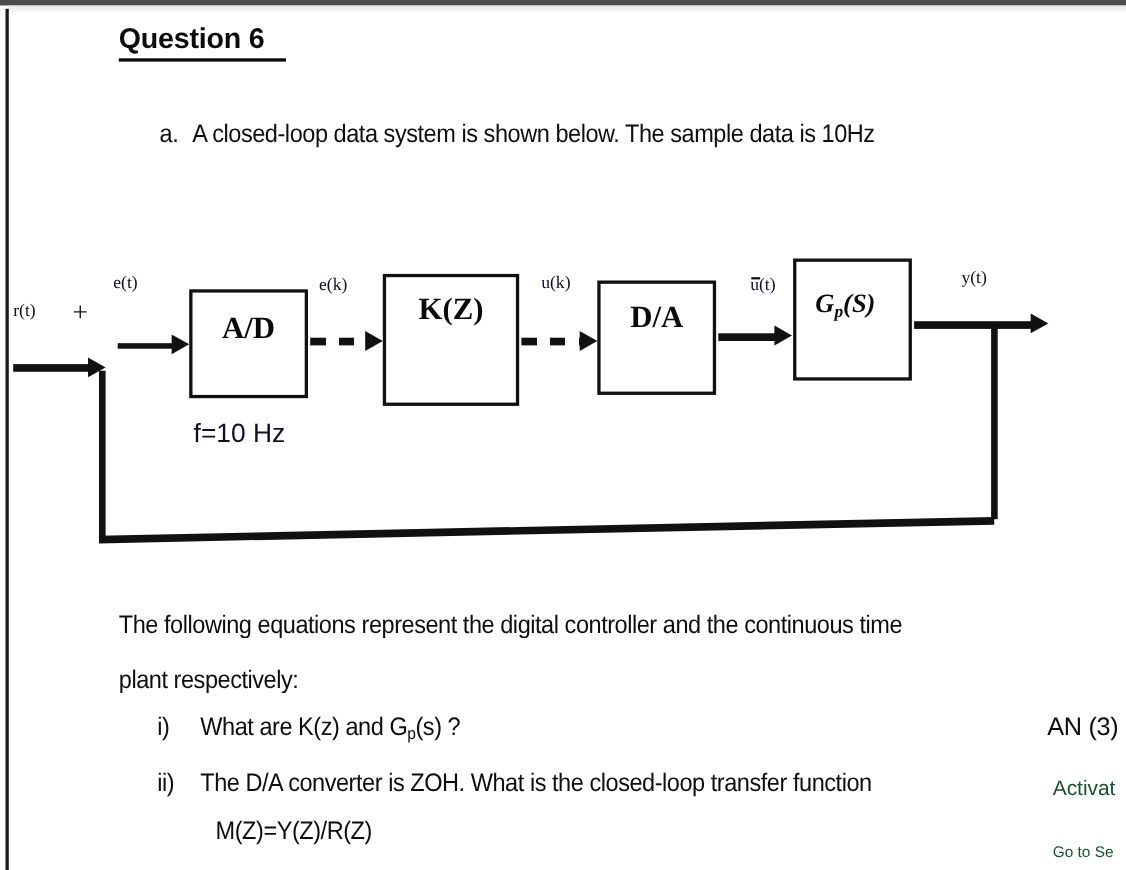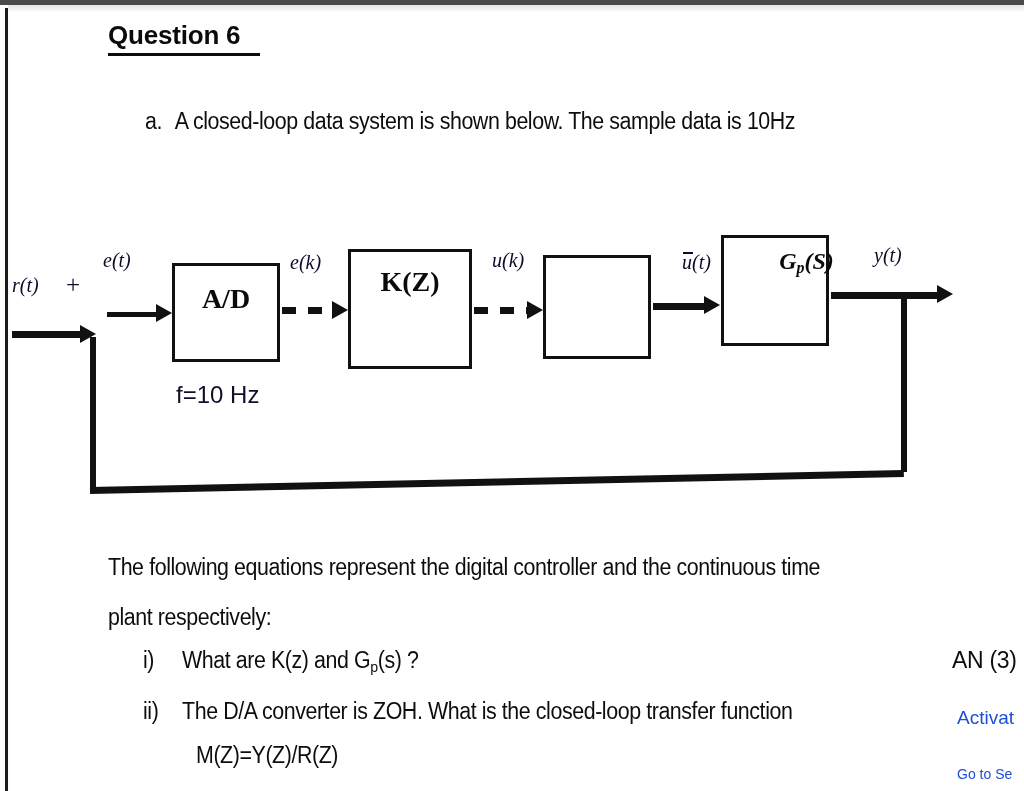--- a/index.html
+++ b/index.html
@@ -100,21 +100,21 @@
   }
   sub.pp {
     font-size: 0.66em;
     vertical-align: -0.26em;
   }
 
   
   .watermark {
     position: absolute;
     left: 957px; top: 706px;
-    color: #1d4ed8;
+    color: #14532d;
     font-family: "Liberation Sans", sans-serif;
     white-space: nowrap;
   }
   .watermark .wm-title { font-size: 19px; line-height: 23px; }
   .watermark .wm-sub   { font-size: 14px; line-height: 18px; margin-top: 36px; }
 
   
   .diagram { position: absolute; left: 0; top: 0; width: 1024px; height: 791px; }
 
   .blk {
@@ -134,31 +134,29 @@
   }
   .blk-ad  { left: 172px; top: 263px; width: 108px; height: 99px; }
   .blk-kz  { left: 348px; top: 249px; width: 124px; height: 120px; }
   .blk-da  { left: 543px; top: 255px; width: 108px; height: 104px; }
   .blk-gp  { left: 721px; top: 235px; width: 108px; height: 111px; }
 
   .lbl-ad  { left: 172px; top: 283px; width: 108px; font-size: 28px; }
   .lbl-kz  { left: 348px; top: 266px; width: 124px; font-size: 28px; }
   .lbl-da  { left: 543px; top: 273px; width: 108px; font-size: 28px; }
   .lbl-gp  {
-    left: 721px; top: 248px; width: 95px; font-size: 24px;
+    left: 721px; top: 264px; width: 95px; font-size: 24px;
     font-style: italic;
-    margin-left: 38px;
   }
 
   
   .sig {
     position: absolute;
     font-family: "Liberation Serif", serif;
-    font-style: italic;
-    font-size: 20px;
+    font-size: 16px;
     color: #0c0c2a;
     white-space: nowrap;
   }
   .sig-rt  { left: 12px;  top: 274px; }
   .sig-plus{ left: 66px;  top: 271px; font-style: normal; font-size: 25px; }
   .sig-et  { left: 103px; top: 249px; }
   .sig-ek  { left: 290px; top: 251px; }
   .sig-uk  { left: 492px; top: 249px; }
   .sig-ubt { left: 663px; top: 251px; }
   .sig-yt  { left: 874px; top: 244px; }
@@ -244,20 +242,21 @@
     <div class="dash" style="left:282px; top:307px; width:52px;"></div>
     <div class="arrowhead" style="left:332px; top:301px;"></div>
 
     <div class="blk blk-kz"></div>
     <div class="blk-label lbl-kz">K(Z)</div>
 
     <div class="dash" style="left:474px; top:307px; width:54px;"></div>
     <div class="arrowhead" style="left:527px; top:301px;"></div>
 
     <div class="blk blk-da"></div>
+    <div class="blk-label lbl-da">D/A</div>
 
     <div class="hline" style="left:653px; top:303px; width:53px;"></div>
     <div class="arrowhead" style="left:704px; top:296px;"></div>
 
     <div class="blk blk-gp"></div>
     <div class="blk-label lbl-gp"><span>G</span><sub class="pp">p</sub><span>(S)</span></div>
 
     <div class="hline" style="left:831px; top:292px; width:110px;"></div>
     <div class="arrowhead" style="left:937px; top:285px;"></div>
 

